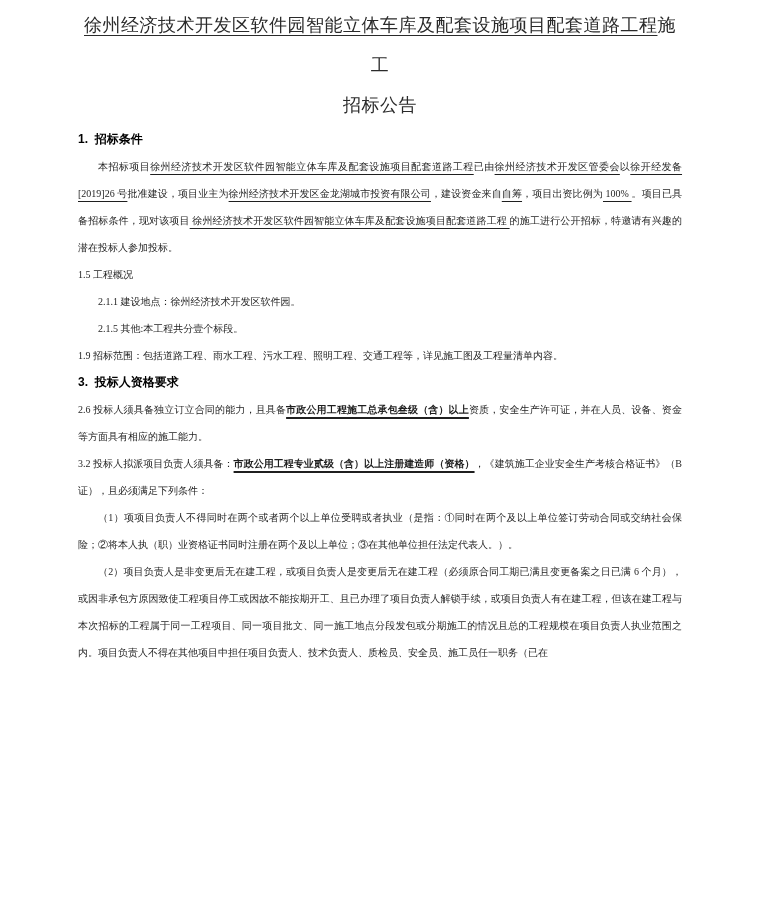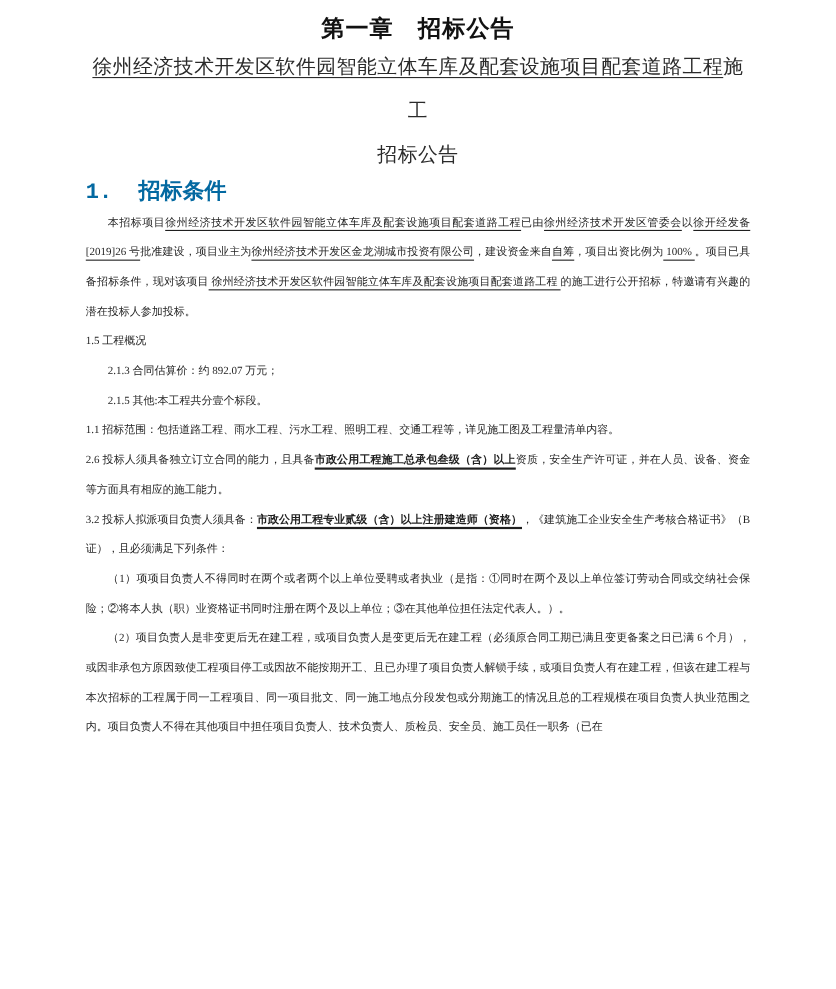--- a/index.html
+++ b/index.html
@@ -14,53 +14,53 @@
     font-family: "Liberation Sans", "DejaVu Sans", sans-serif;
     font-weight: bold; font-size: 21px; color: #111;
     text-align: center; line-height: 30px; margin-top: 6px;
     letter-spacing: 1px;
   }
   .subtitle {
     font-size: 18px; text-align: center; line-height: 40px;
     color: #2a2a2a; letter-spacing: 0.5px; font-family: Liberation Mono, monospace;
   }
   .h {
-    font-family: Liberation Mono, monospace;
-    font-weight: bold; font-size: 20px; color: #0369a1;
+    font-family: Liberation Sans, sans-serif;
+    font-weight: bold; font-size: 12px; color: #000000;
     line-height: 27px; margin: 0; white-space: pre;
   }
   p {
     margin: 0; font-size: 10px; line-height: 27px;
     text-align: justify; text-justify: inter-ideograph;
   }
   .ind { text-indent: 2em; }
   .u  { text-decoration: underline; text-underline-offset: 4px; text-decoration-thickness: 1px; }
   .bu { font-weight: bold; text-decoration: underline; text-underline-offset: 4px; text-decoration-thickness: 1.5px; font-family: Liberation Serif, serif; }
 </style>
 </head>
 <body>
 
 <div class="page">
 
-  <div class="doc-title">第一章　招标公告</div>
 
   <div class="subtitle"><span class="u">徐州经济技术开发区软件园智能立体车库及配套设施项目配套道路工程</span><span>施工</span></div>
 
   <div class="subtitle">招标公告</div>
 
   <h2 class="h">1.  招标条件</h2>
 
   <p class="ind"><span>本招标项目</span><span class="u">徐州经济技术开发区软件园智能立体车库及配套设施项目配套道路工程</span><span>已由</span><span class="u">徐州经济技术开发区管委会</span><span>以</span><span class="u">徐开经发备[2019]26 号</span><span>批准建设，项目业主为</span><span class="u">徐州经济技术开发区金龙湖城市投资有限公司</span><span>，建设资金来自</span><span class="u">自筹</span><span>，项目出资比例为</span><span class="u"> 100% </span><span>。项目已具备招标条件，现对该项目</span><span class="u"> 徐州经济技术开发区软件园智能立体车库及配套设施项目配套道路工程 </span><span>的施工进行公开招标，特邀请有兴趣的潜在投标人参加投标。</span></p>
 
 
   <p>1.5 工程概况</p>
-  <p class="ind">2.1.3 合同估算价：约 892.07 万元；</p>
+  <p class="ind">2.1.1 建设地点：徐州经济技术开发区软件园。</p>
   <p class="ind">2.1.5 其他:本工程共分壹个标段。</p>
-  <p>1.1 招标范围：包括道路工程、雨水工程、污水工程、照明工程、交通工程等，详见施工图及工程量清单内容。</p>
+  <p>1.9 招标范围：包括道路工程、雨水工程、污水工程、照明工程、交通工程等，详见施工图及工程量清单内容。</p>
 
+  <h2 class="h">3.  投标人资格要求</h2>
 
   <p><span>2.6 投标人须具备独立订立合同的能力，且具备</span><span class="bu">市政公用工程施工总承包叁级（含）以上</span><span>资质，安全生产许可证，并在人员、设备、资金等方面具有相应的施工能力。</span></p>
 
   <p><span>3.2 投标人拟派项目负责人须具备：</span><span class="bu">市政公用工程专业贰级（含）以上注册建造师（资格）</span><span>，《建筑施工企业安全生产考核合格证书》（B 证），且必须满足下列条件：</span></p>
 
   <p class="ind">（1）项项目负责人不得同时在两个或者两个以上单位受聘或者执业（是指：①同时在两个及以上单位签订劳动合同或交纳社会保险；②将本人执（职）业资格证书同时注册在两个及以上单位；③在其他单位担任法定代表人。）。</p>
   <p class="ind">（2）项目负责人是非变更后无在建工程，或项目负责人是变更后无在建工程（必须原合同工期已满且变更备案之日已满 6 个月），或因非承包方原因致使工程项目停工或因故不能按期开工、且已办理了项目负责人解锁手续，或项目负责人有在建工程，但该在建工程与本次招标的工程属于同一工程项目、同一项目批文、同一施工地点分段发包或分期施工的情况且总的工程规模在项目负责人执业范围之内。项目负责人不得在其他项目中担任项目负责人、技术负责人、质检员、安全员、施工员任一职务（已在</p>
 
 </div>
 

